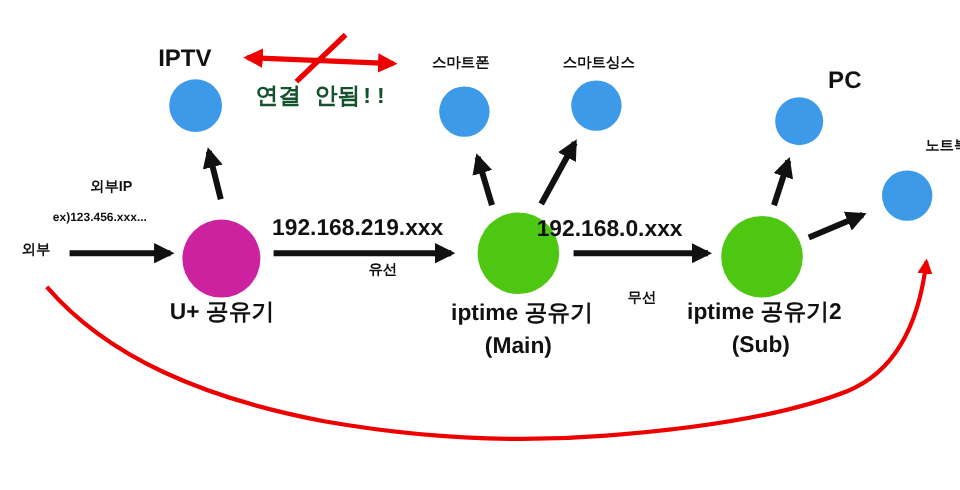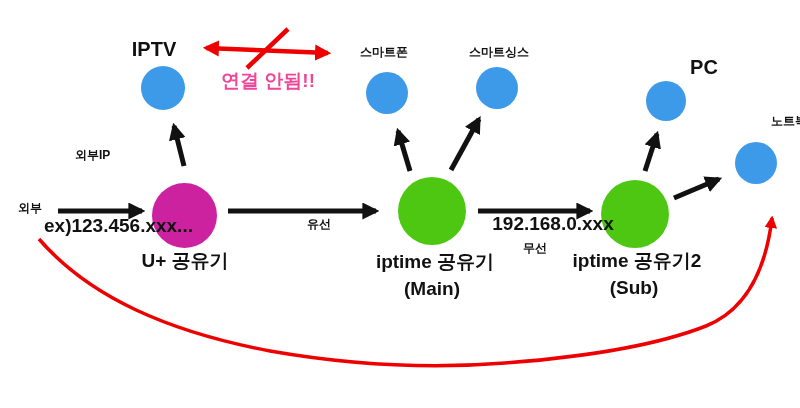--- a/index.html
+++ b/index.html
@@ -2,29 +2,29 @@
 <html><head>
 <meta charset="utf-8">
 <style>
   html,body{margin:0;padding:0;background:#ffffff;}
   #canvas{
     position:relative;width:800px;height:408px;background:#ffffff;overflow:hidden;
     font-family:"Liberation Sans","DejaVu Sans",sans-serif;font-weight:bold;color:#111;
   }
   .lbl{position:absolute;white-space:nowrap;line-height:1.1;}
   .ctr{transform:translateX(-50%);text-align:center;}
-  .red{color:#ec4899;}
+  .red{color:#14532d;font-family:Liberation Mono, monospace;}
   .node{position:absolute;border-radius:50%;}
   .node-router-uplus{background:#cc22a0;}
   .node-router-green{background:#4ec712;}
   .node-device{background:#3d9ae8;}
   #wires{position:absolute;left:0;top:0;width:800px;height:408px;}
   .f17{font-size:12px;}
   .f19{font-size:19px;}
-  .f15{font-size:19px;margin-top:40px;}
+  .f15{font-size:10px;}
   .f20{font-size:20px;}
 </style>
 </head>
 <body>
 
 <div id="canvas">
 
   <svg id="wires" viewBox="0 0 800 408">
     <defs>
       <marker id="mb" viewBox="0 0 10 10" refX="8" refY="5" markerWidth="3.4" markerHeight="3.4" orient="auto-start-reverse">
@@ -65,22 +65,23 @@
   <div class="lbl f15" style="left:44px;top:176px;">ex)123.456.xxx...</div>
 
   <div class="lbl f20 ctr" style="left:154px;top:38px;">IPTV</div>
   <div class="lbl f17 ctr" style="left:384px;top:46px;">스마트폰</div>
   <div class="lbl f17 ctr" style="left:499px;top:46px;">스마트싱스</div>
   <div class="lbl f20 ctr" style="left:668px;top:56px;margin-left:36px;">PC</div>
   <div class="lbl f17 ctr" style="left:768px;top:115px;margin-left:21px;">노트북</div>
 
   <div class="lbl f19 ctr red" style="left:268px;top:71px;">연결 안됨!!</div>
 
+  <div class="lbl f19 ctr" style="left:298px;top:181px;">192.168.219.xxx</div>
   <div class="lbl f17 ctr" style="left:295px;top:218px;margin-left:24px;">유선</div>
-  <div class="lbl f19 ctr" style="left:553px;top:182px;margin-top:32px;">192.168.0.xxx</div>
+  <div class="lbl f19 ctr" style="left:508px;top:182px;">192.168.0.xxx</div>
   <div class="lbl f17 ctr" style="left:535px;top:218px;margin-top:24px;">무선</div>
 
   <div class="lbl f19 ctr" style="left:435px;top:252px;">iptime 공유기</div>
   <div class="lbl f19 ctr" style="left:185px;top:251px;">U+ 공유기</div>
   <div class="lbl f19 ctr" style="left:432px;top:279px;">(Main)</div>
   <div class="lbl f19 ctr" style="left:637px;top:251px;">iptime 공유기2</div>
   <div class="lbl f19 ctr" style="left:634px;top:278px;">(Sub)</div>
 
 </div>
 

